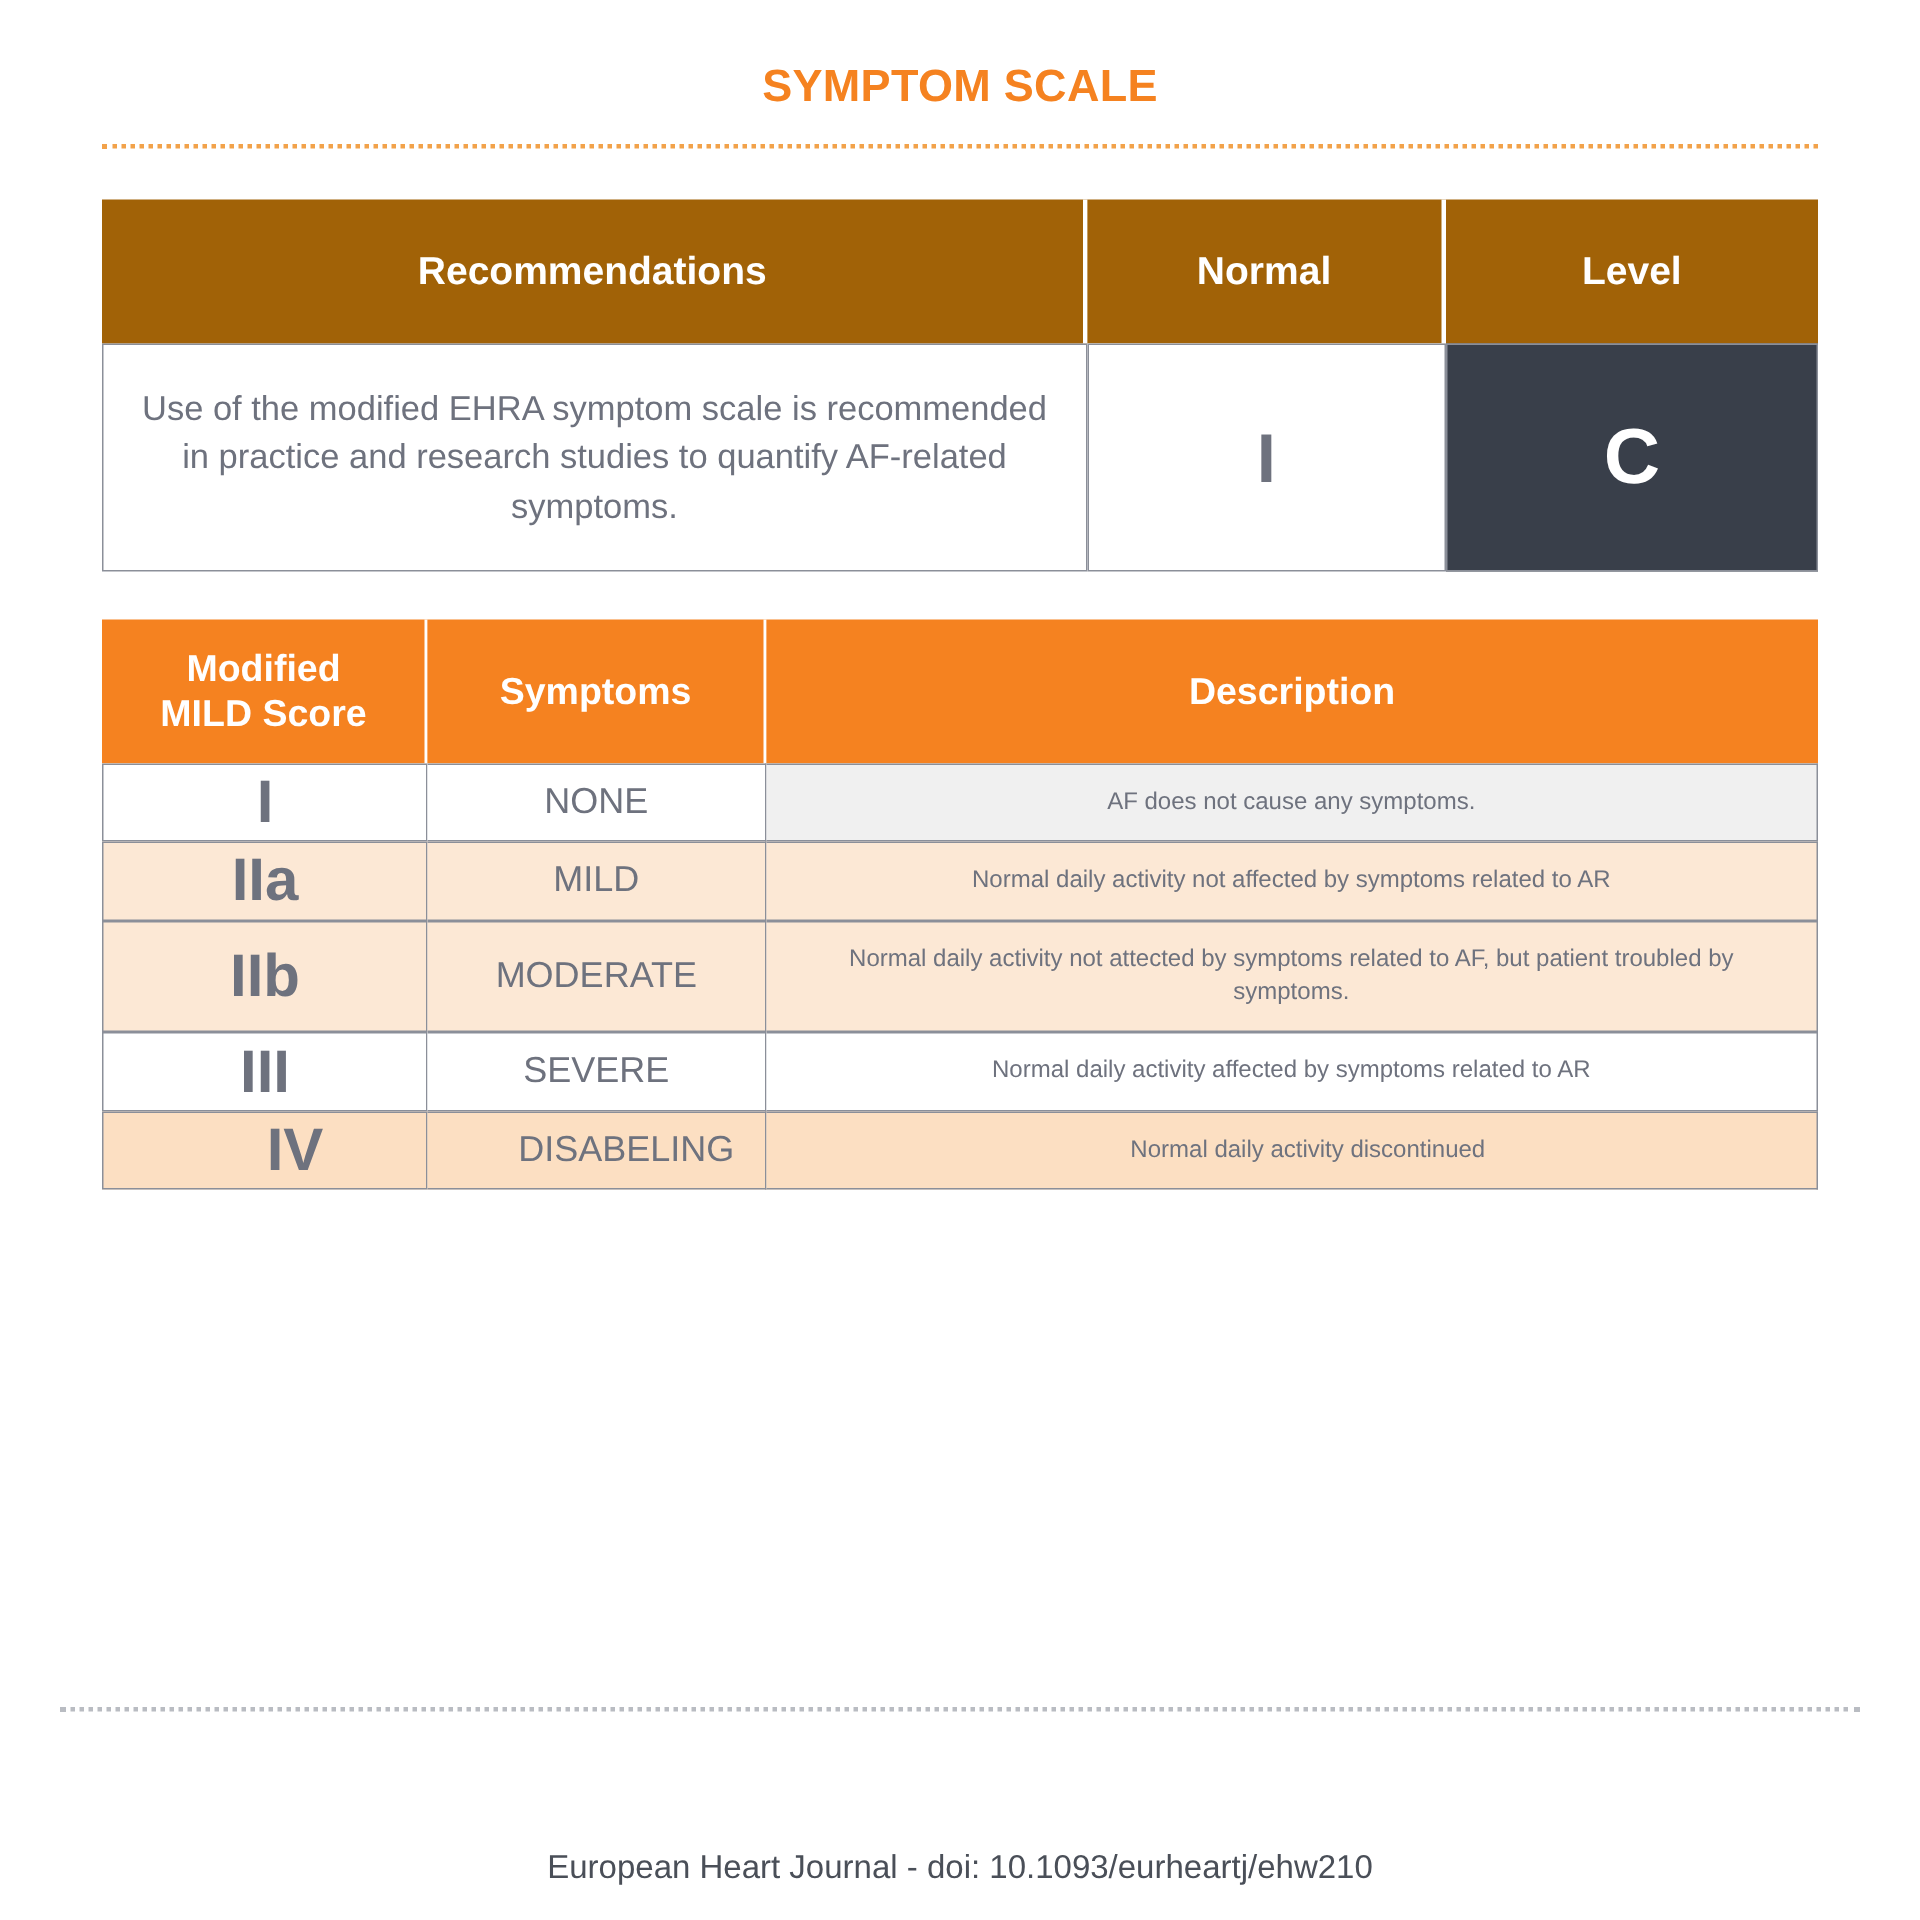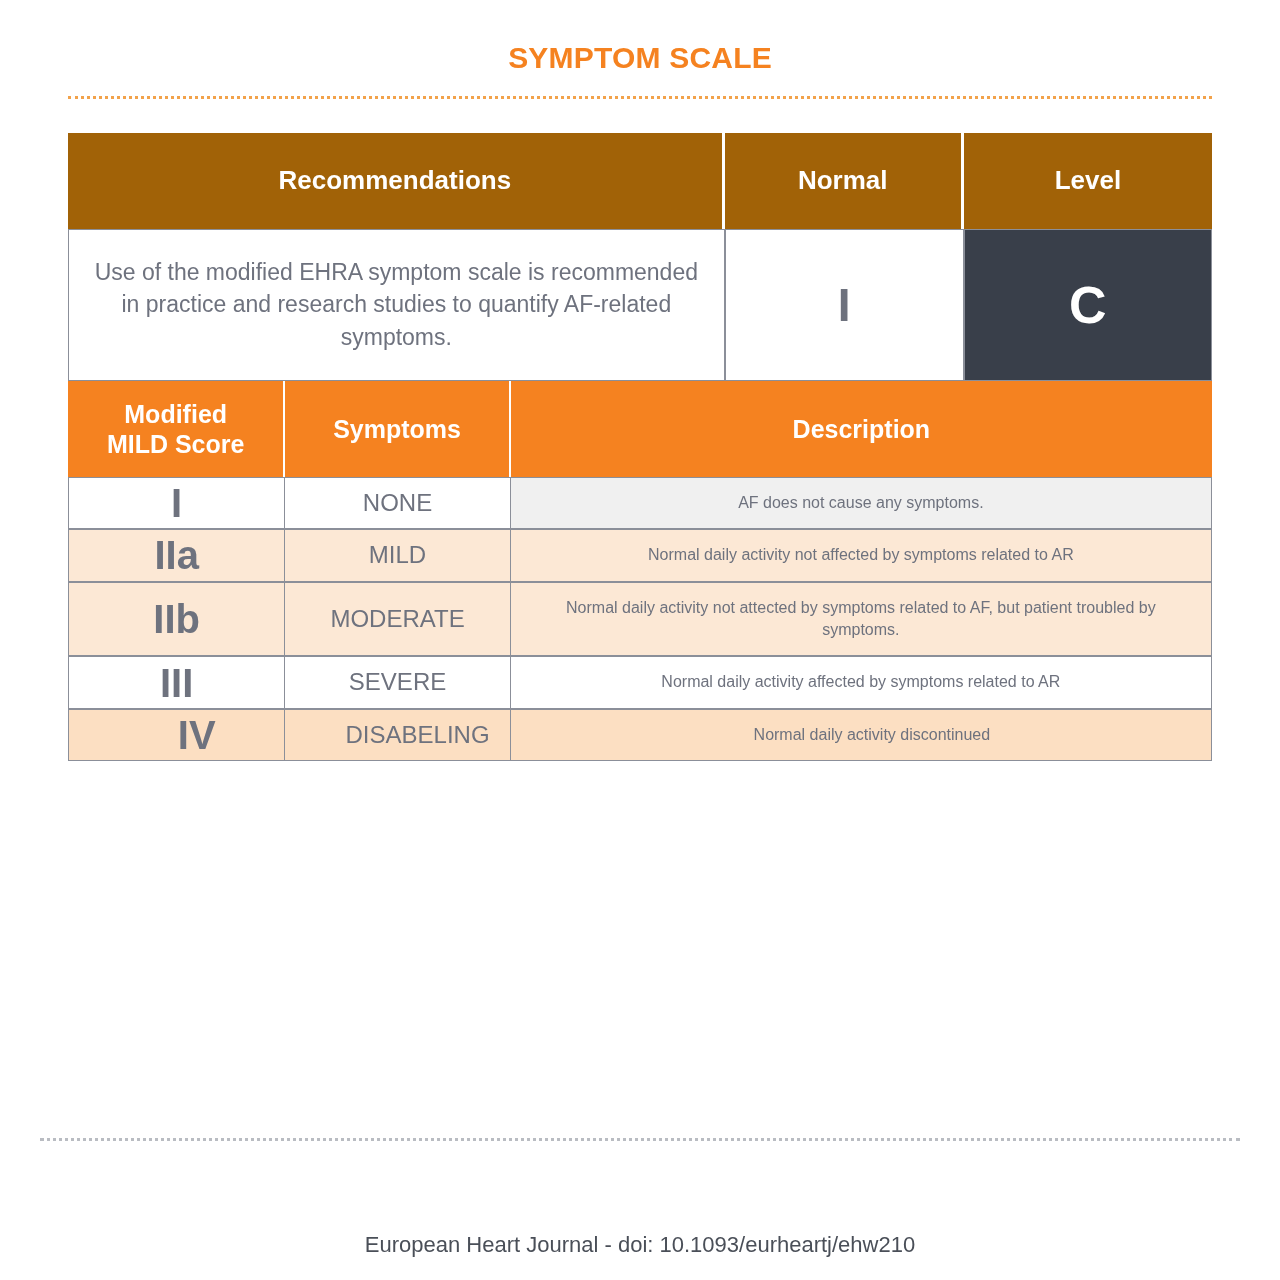--- a/index.html
+++ b/index.html
@@ -90,21 +90,21 @@
   .level-cell {
     text-align: center;
     color: #ffffff;
     font-size: 52px;
     font-weight: bold;
     background: #393f4a;
     border-color: #393f4a;
   }
 
   
-  .ehra-table { }
+  .ehra-table { margin-top: 32px; }
 
   .ehra-table th {
     background: #f58220;
     color: #ffffff;
     font-size: 25px;
     font-weight: bold;
     height: 96px;
     vertical-align: middle;
     text-align: center;
     line-height: 1.2;

